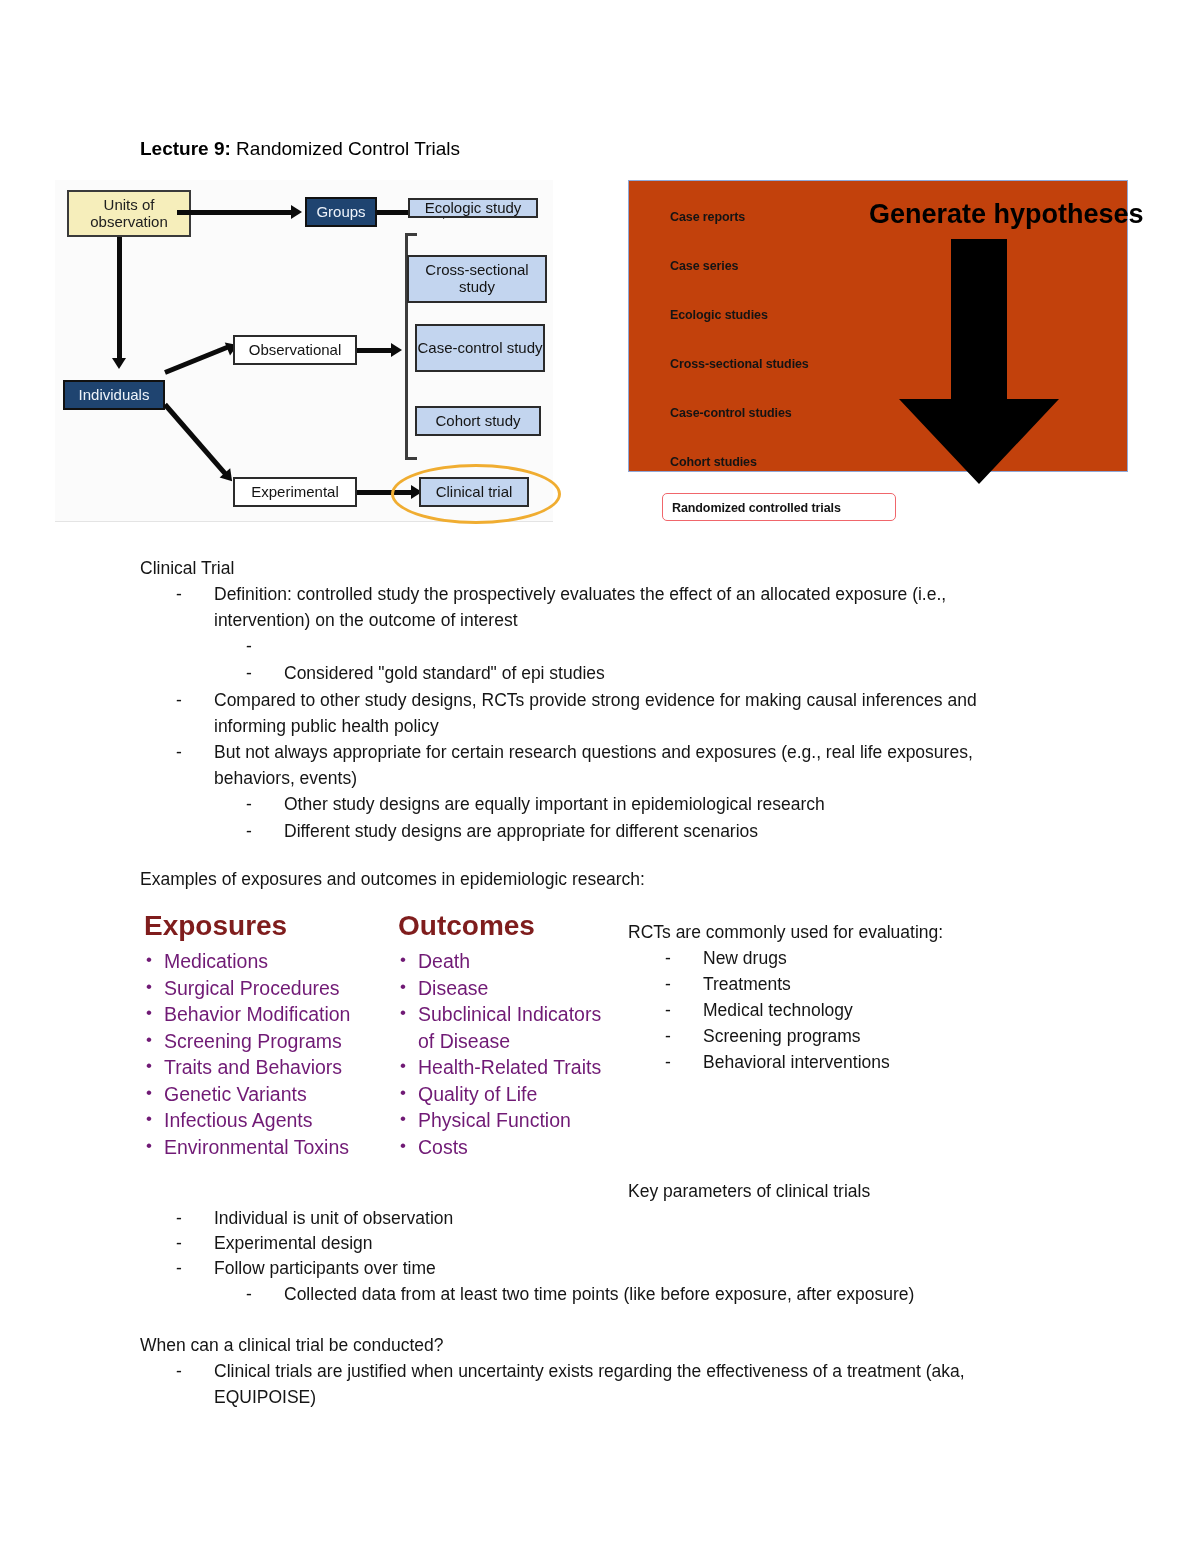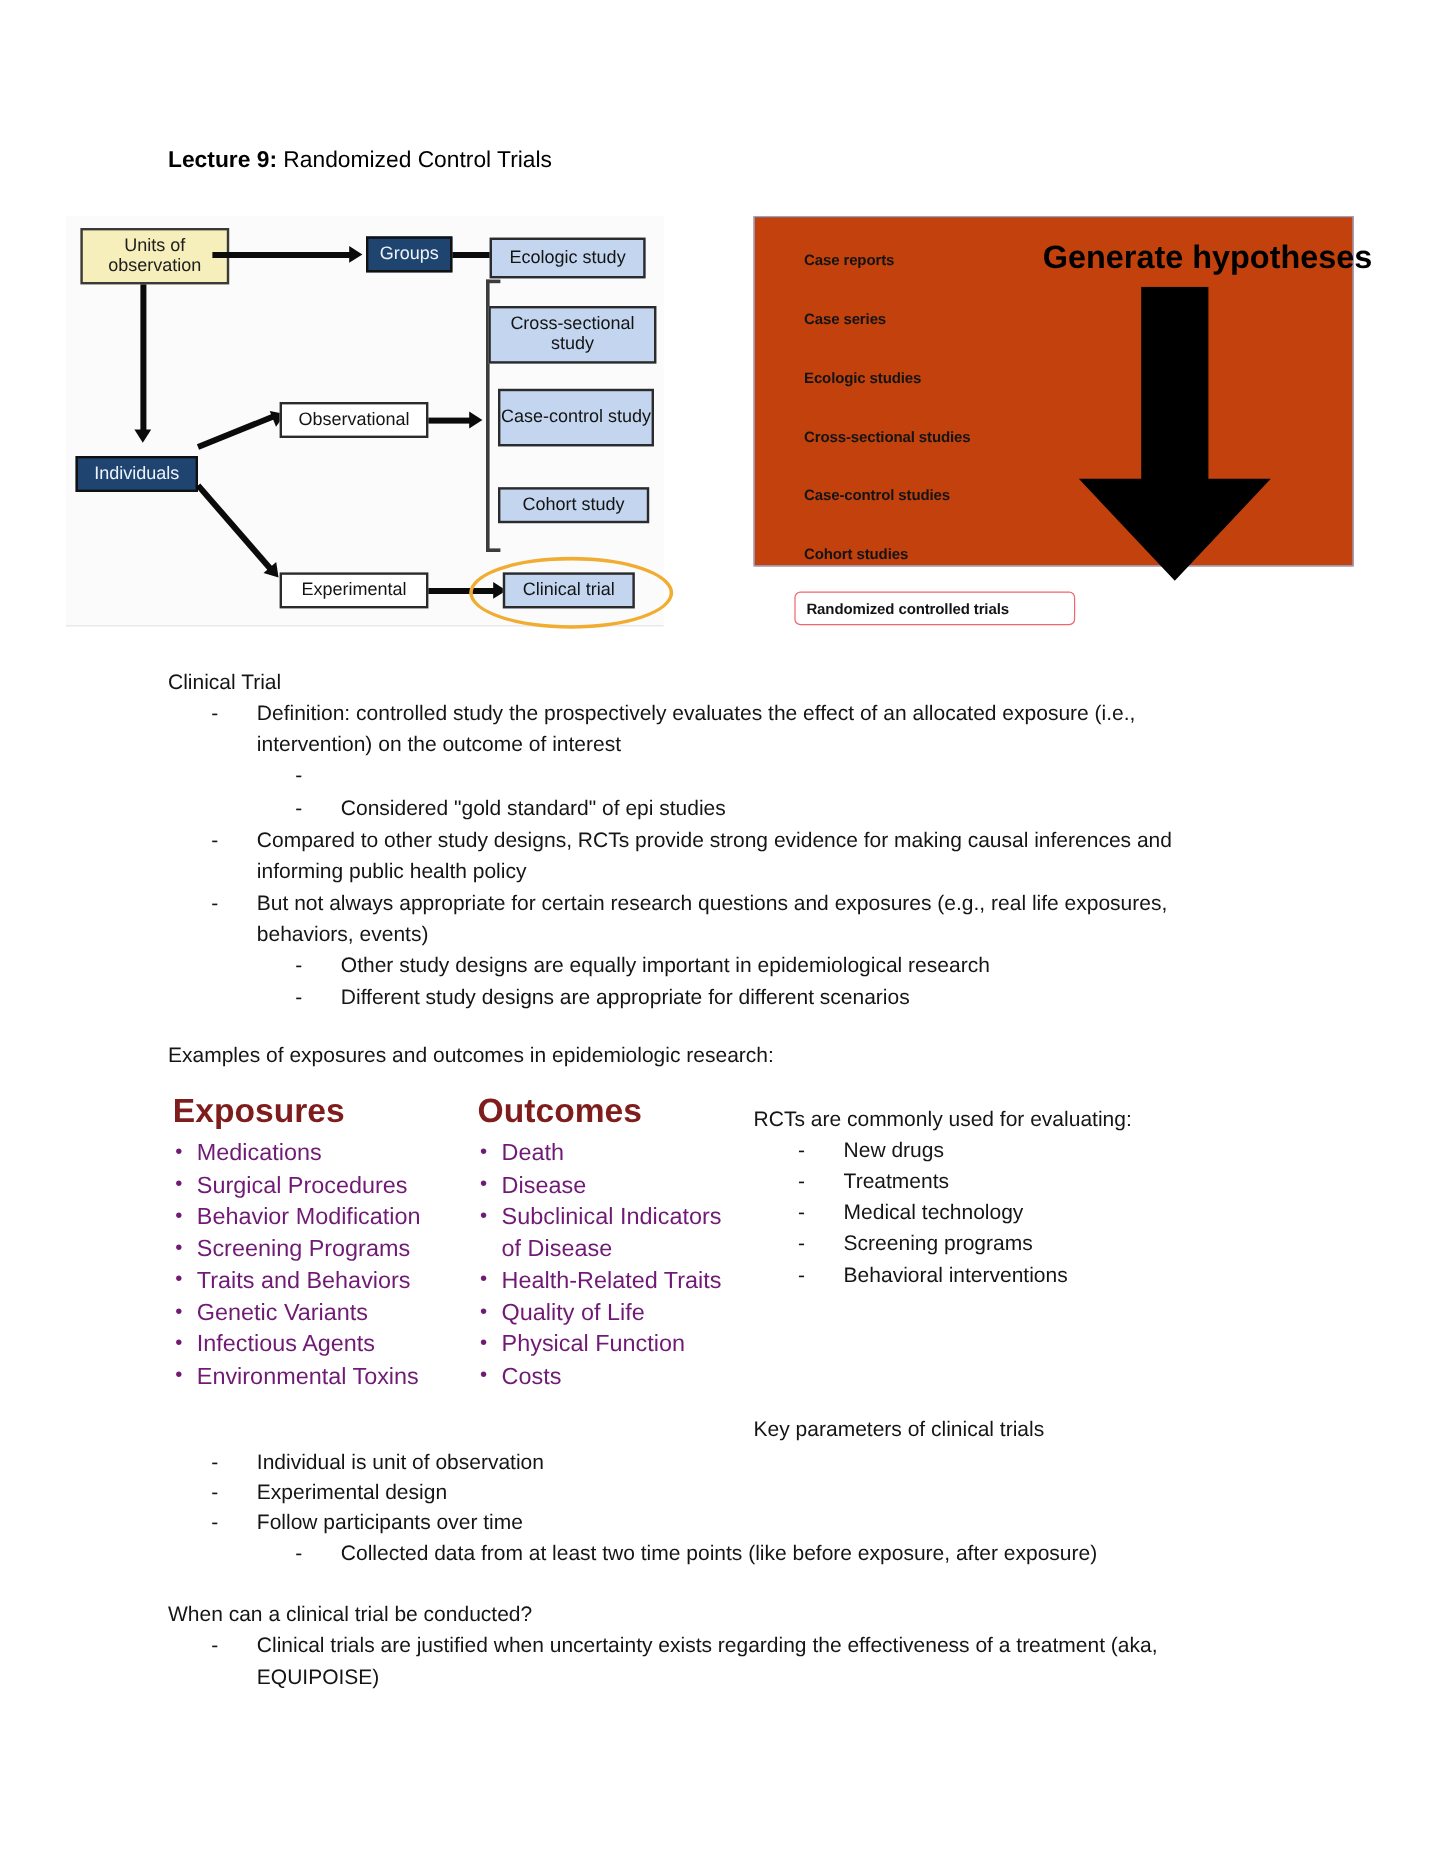--- a/index.html
+++ b/index.html
@@ -13,21 +13,21 @@
     position: relative;
     font-family: "Liberation Sans", sans-serif;
     color: #000000;
     overflow: hidden;
   }
 
   
   .doc-title {
     position: absolute;
     left: 140px;
-    top: 123px;
+    top: 138px;
     font-size: 19px;
     letter-spacing: 0px;
     white-space: nowrap;
   }
   .doc-title .lect { font-weight: bold; }
 
   
   .fig-left {
     position: absolute;
     left: 55px;
@@ -203,21 +203,21 @@
 observation</div>
 
     <div class="ln" style="left:122px; top:30px; width:116px; height:5px;"></div>
     <div class="arrowhead ah-right" style="left:236px; top:25px;"></div>
 
     <div class="nbox navy" style="left:250px; top:17px; width:72px; height:30px;">Groups</div>
 
     <div class="ln" style="left:322px; top:30px; width:68px; height:5px;"></div>
     <div class="arrowhead ah-right" style="left:388px; top:25px;"></div>
 
-    <div class="nbox lblue" style="left:352px; top:18px; width:130px; height:34px; left:353px;">Ecologic study</div>
+    <div class="nbox lblue" style="left:352px; top:18px; width:130px; height:20px; left:353px;">Ecologic study</div>
 
     <div class="ln" style="left:62px; top:57px; width:5px; height:123px;"></div>
     <div class="arrowhead ah-down" style="left:57px; top:178px;"></div>
 
     <div class="nbox navy" style="left:8px; top:200px; width:102px; height:30px;">Individuals</div>
 
     <div class="ln" style="left:110px; top:190px; width:70px; height:5px; transform-origin:0 50%; transform:rotate(-22deg);"></div>
     <div class="arrowhead ah-right" style="left:172px; top:160px; transform:rotate(-22deg);"></div>
 
     <div class="ln" style="left:110px; top:222px; width:97px; height:5px; transform-origin:0 50%; transform:rotate(49deg);"></div>

